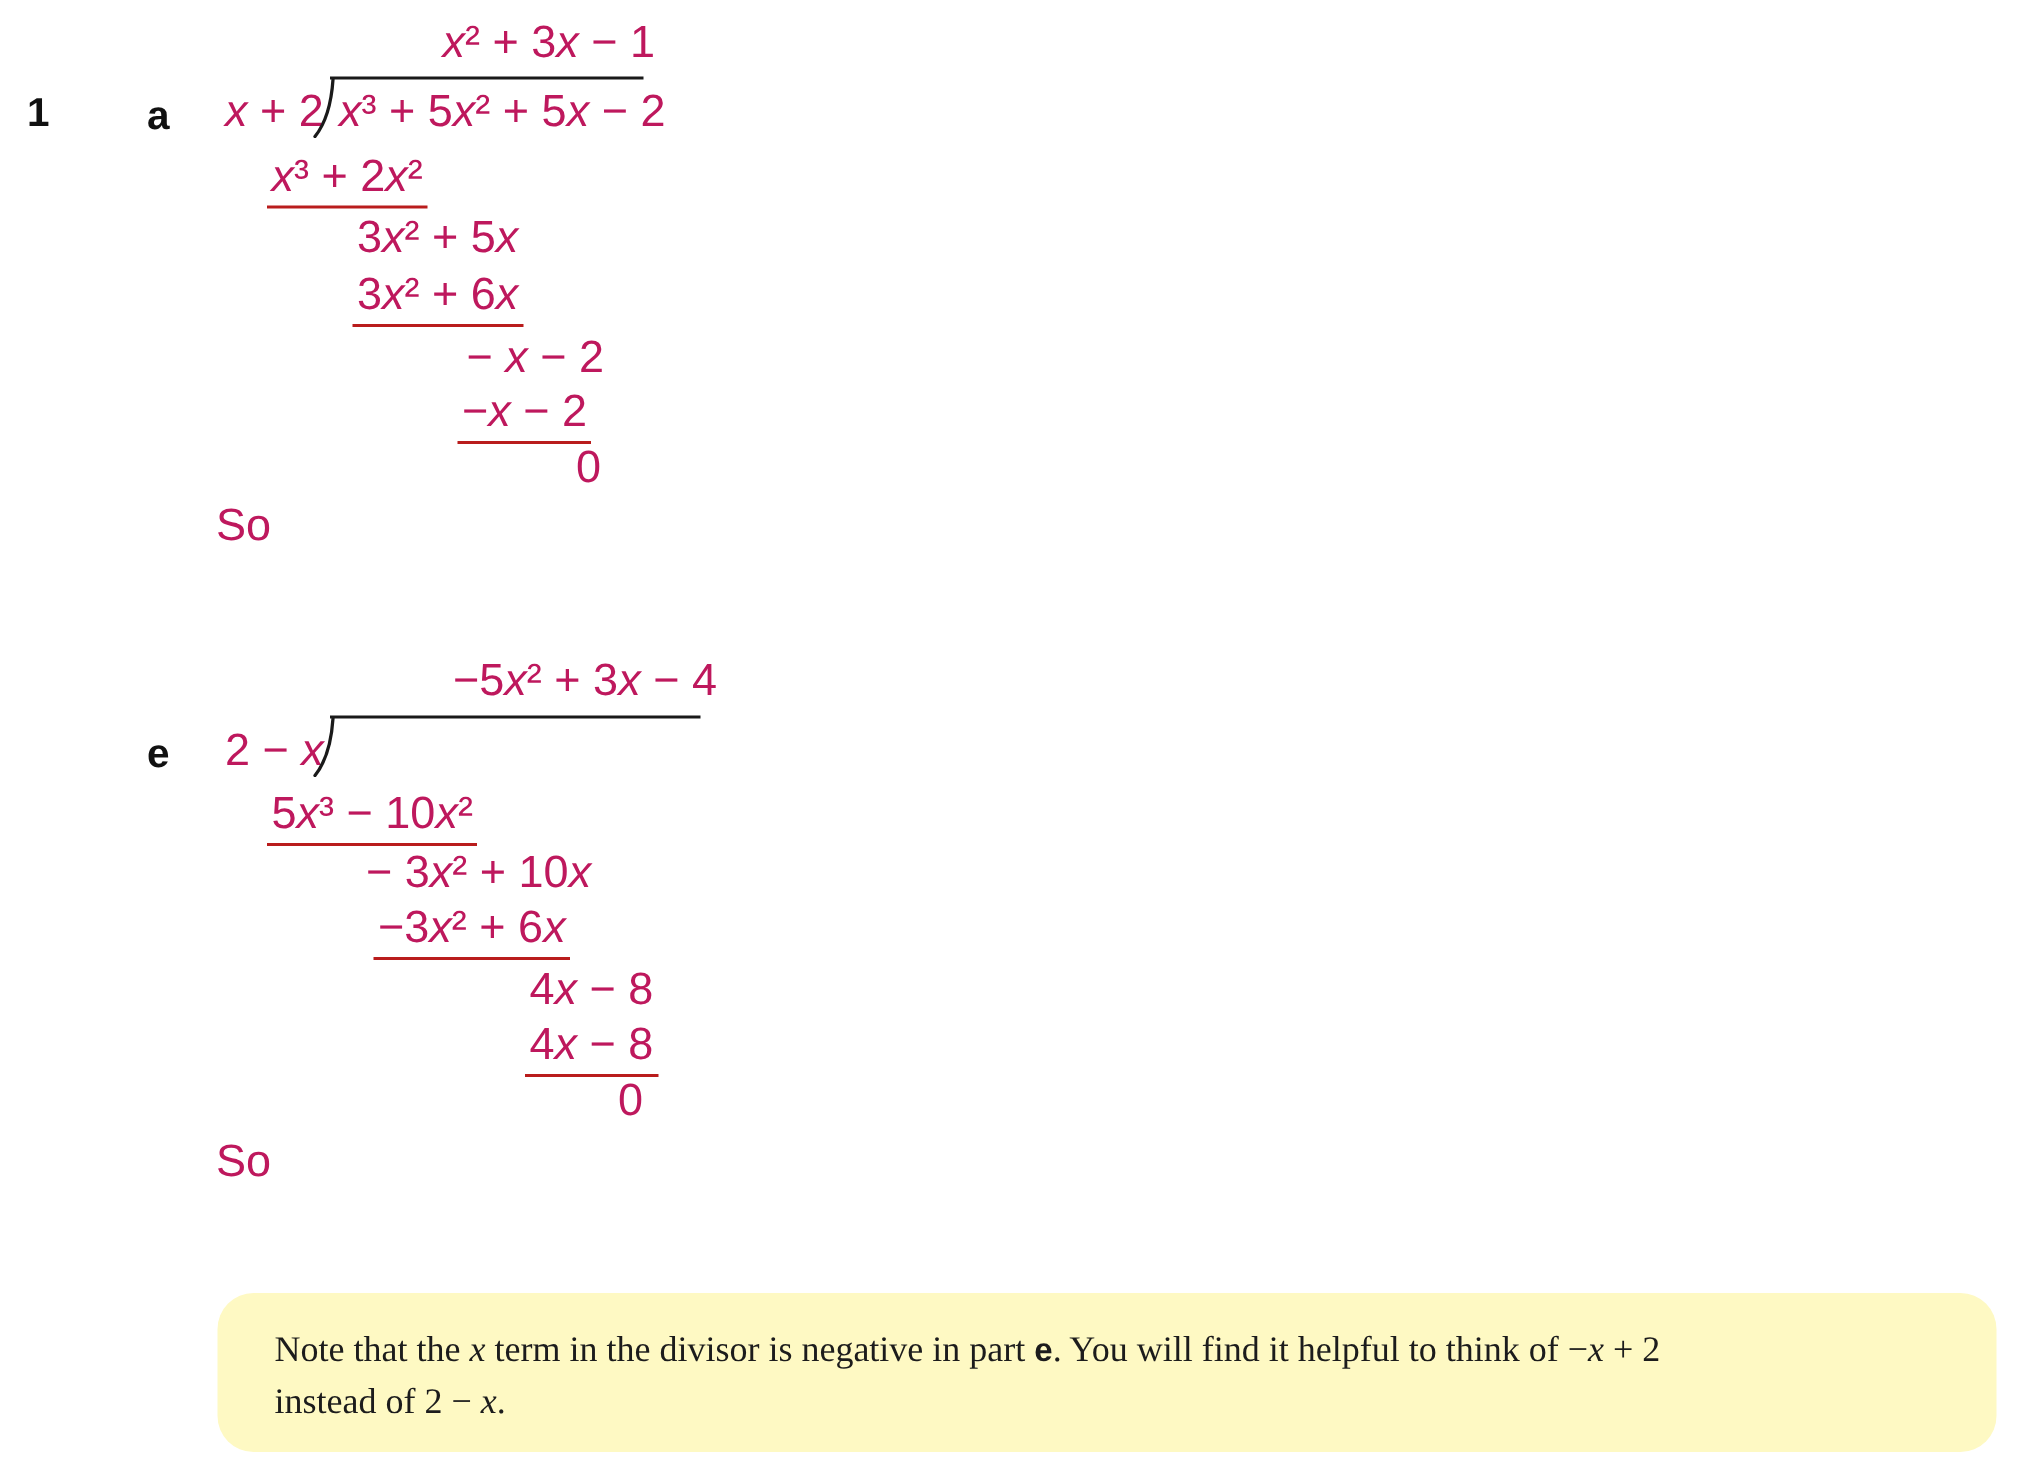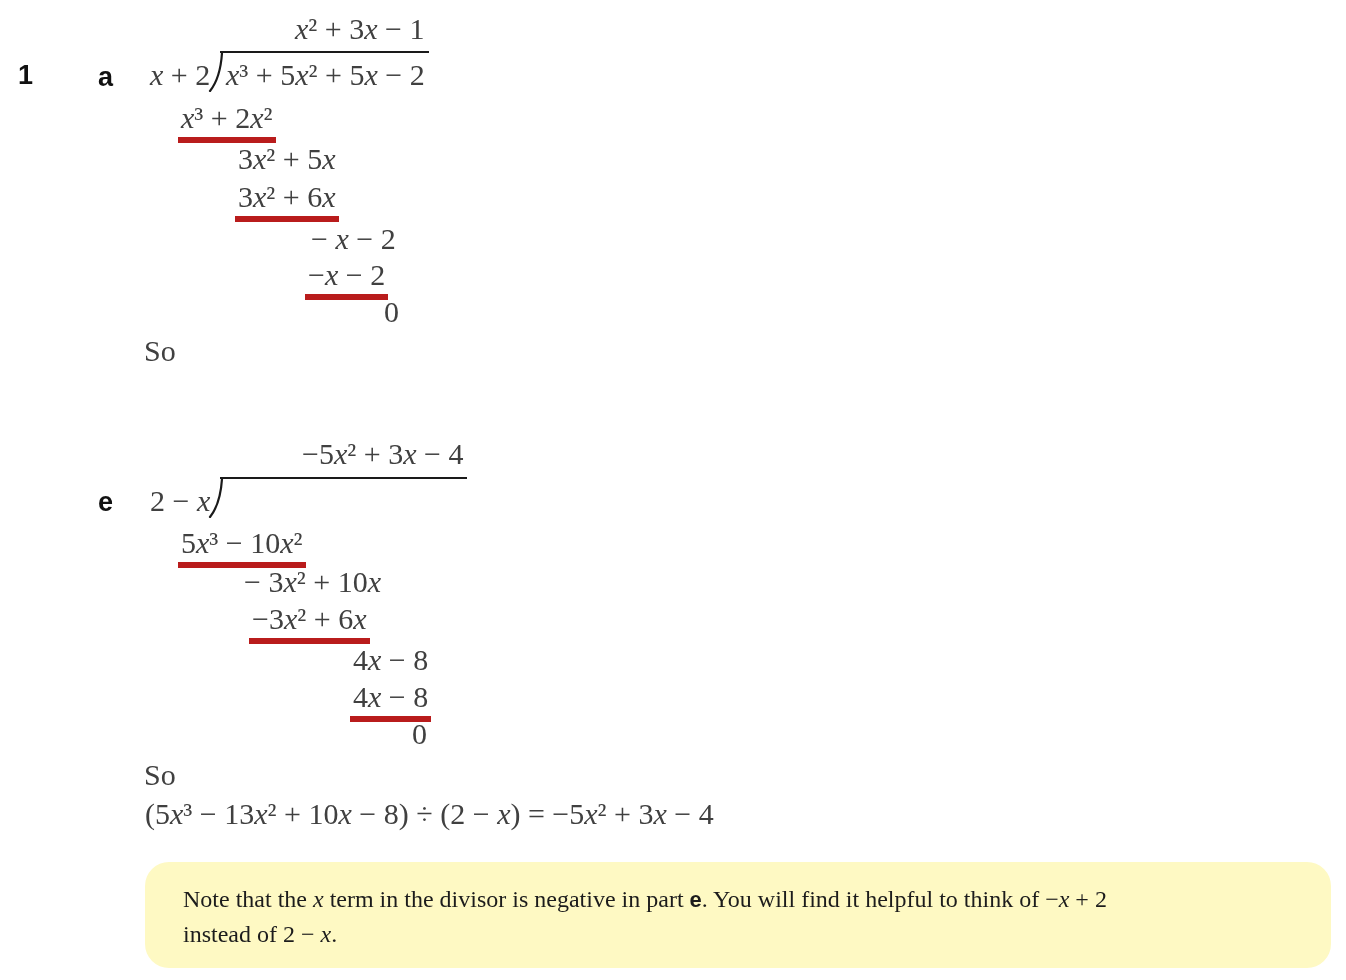--- a/index.html
+++ b/index.html
@@ -3,26 +3,26 @@
 <meta charset="utf-8">
 <style>
   html,body { margin:0; padding:0; background:#ffffff; }
   #page {
     position:relative; width:1346px; height:980px;
     background:#ffffff; overflow:hidden;
     color:#1a1a1a;
   }
   .math, .plain {
     position:absolute;
-    font-family:Liberation Serif, serif;
+    font-family:Liberation Sans, sans-serif;
     font-size:30px; line-height:34px;
-    white-space:pre; color:#404040;
+    white-space:pre; color:#be185d;
   }
   .math i { font-style:italic; }
-  .ul { border-bottom:6px solid #b91c1c; padding:0 3px 2px 3px; margin-left:-3px; }
+  .ul { border-bottom:2px solid #b91c1c; padding:0 3px 2px 3px; margin-left:-3px; }
   .part-label {
     position:absolute;
     font-family:"Liberation Sans", sans-serif;
     font-weight:bold; font-size:27px; line-height:30px; color:#111;
   }
   .overline { position:absolute; border-top:2px solid #1a1a1a; height:0; }
   .bracket { position:absolute; }
   .note-box {
     position:absolute; left:145px; top:862px; width:1186px; height:106px;
     background:#fbdcc8; border-radius:24px;
@@ -77,19 +77,18 @@
 
 
   <div class="math ul" style="left:181px; top:526px;">5<i>x</i>³ − 10<i>x</i>²</div>
   <div class="math" style="left:244px; top:565px;">− 3<i>x</i>² + 10<i>x</i></div>
   <div class="math ul" style="left:252px; top:602px;">−3<i>x</i>² + 6<i>x</i></div>
   <div class="math" style="left:353px; top:643px;">4<i>x</i> − 8</div>
   <div class="math ul" style="left:353px; top:680px;">4<i>x</i> − 8</div>
   <div class="math" style="left:412px; top:717px;">0</div>
 
   <div class="plain" style="left:144px; top:758px;">So</div>
-  <div class="math" style="left:145px; top:797px;">(5<i>x</i>³ − 13<i>x</i>² + 10<i>x</i> − 8) ÷ (2 − <i>x</i>) = −5<i>x</i>² + 3<i>x</i> − 4</div>
 
   <div class="note-box" style="background: #fef9c3;">
     <div class="note-text"><span>Note that the <i>x</i> term in the divisor is negative in part </span><span class="bold-ref">e</span><span>. You will find it helpful to think of −<i>x</i> + 2</span><br><span>instead of 2 − <i>x</i>.</span></div>
   </div>
 
 </div>
 
 </body></html>

